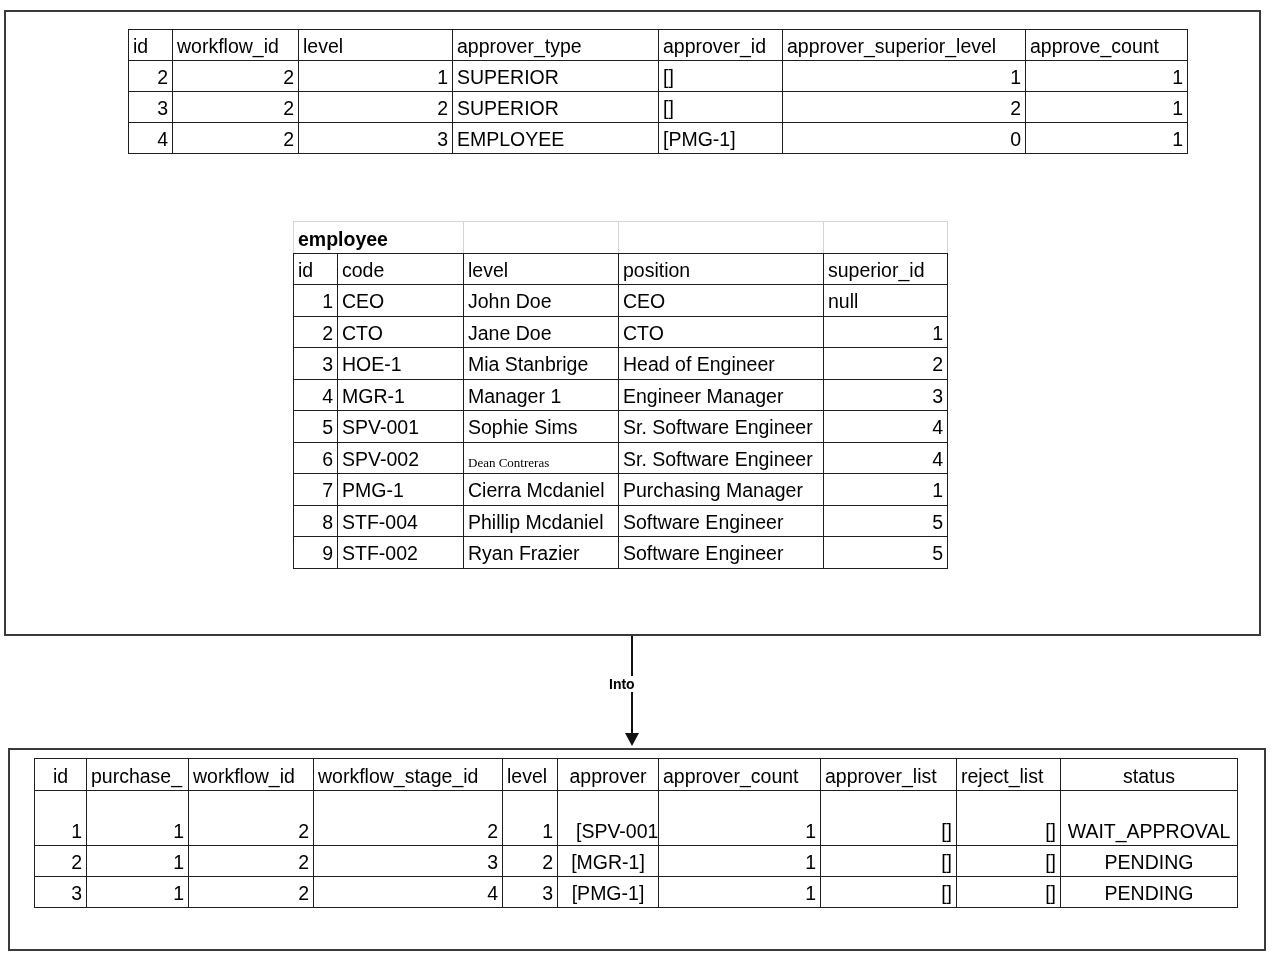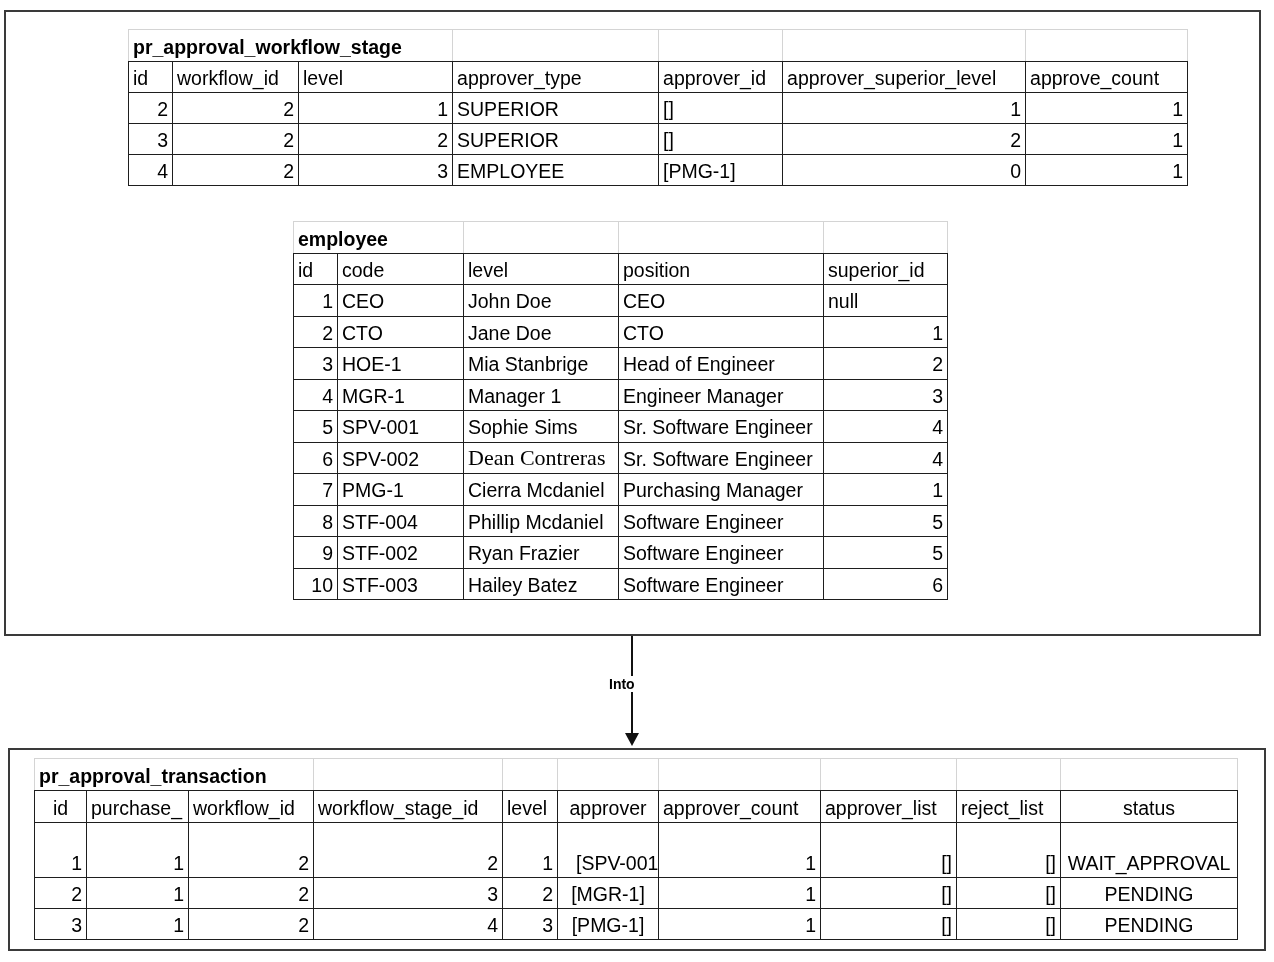--- a/index.html
+++ b/index.html
@@ -8,21 +8,21 @@
   .frame { position:absolute; border:2px solid #3a3a3a; box-sizing:border-box; background:#fff; }
   table.sheet { position:absolute; border-collapse:collapse; table-layout:fixed;
                 font-family:"Liberation Sans", sans-serif; font-size:19.5px; }
   table.sheet td { padding:0 4px; white-space:nowrap; overflow:hidden; box-sizing:border-box;
                    border:1.5px solid #1e1e1e; line-height:1.1; vertical-align:bottom; padding-bottom:3px; }
   table.sheet tr.title td { border:1px solid #d4d4d4; border-bottom:1.5px solid #1e1e1e; font-weight:bold; }
   table.sheet tr.head td { font-weight:normal; }
   td.num { text-align:right; }
   td.ctr { text-align:center; }
   td.wrap { white-space:normal; text-align:center; }
-  td.serif { font-family:"Liberation Serif", serif; font-size:22px; }
+  td.serif { font-family:"Liberation Serif", serif; font-size:13px; }
   .arrow-line { position:absolute; left:631px; width:1.5px; background:#111; }
   .arrow-head { position:absolute; left:625px; top:733px; width:0; height:0;
                 border-left:7px solid transparent; border-right:7px solid transparent;
                 border-top:13px solid #111; }
   .arrow-label { position:absolute; left:609px; top:676px; width:46px; 
                  font-size:14px; font-weight:bold; background:#fff; }
 </style>
 </head>
 <body>
 
@@ -32,27 +32,20 @@
   <colgroup>
     <col style="width:44px">
       <col style="width:126px">
       <col style="width:154px">
       <col style="width:206px">
     <col style="width:124px">
       <col style="width:243px">
       <col style="width:162px">
   </colgroup>
   <tbody>
-      <tr class="title" style="height:32px">
-    <td colspan="3">pr_approval_workflow_stage</td>
-    <td></td>
-        <td></td>
-        <td></td>
-        <td></td>
-  </tr>
   <tr class="head" style="height:31px">
     <td>id</td>
     <td>workflow_id</td>
     <td>level</td>
     <td>approver_type</td>
     <td>approver_id</td>
     <td>approver_superior_level</td>
     <td>approve_count</td>
   </tr>
   <tr style="height:31px">
@@ -163,27 +156,20 @@
     <td>Software Engineer</td>
     <td class="num">5</td>
   </tr>
   <tr style="height:31.5px">
     <td class="num">9</td>
     <td>STF-002</td>
     <td>Ryan Frazier</td>
     <td>Software Engineer</td>
     <td class="num">5</td>
   </tr>
-  <tr style="height:31.5px">
-    <td class="num">10</td>
-    <td>STF-003</td>
-    <td>Hailey Batez</td>
-    <td>Software Engineer</td>
-    <td class="num">6</td>
-  </tr>
 </tbody>
   </table>
 
 <div class="arrow-line" style="top:636px; height:100px;"></div>
 <div class="arrow-head"></div>
 <div class="arrow-label">Into</div>
 
 <div class="frame" style="left:8px; top:748px; width:1258px; height:203px;"></div>
 
 <table class="sheet" style="left:34px; top:758px; width:1203px;">
@@ -193,30 +179,20 @@
       <col style="width:125px">
       <col style="width:189px">
       <col style="width:55px">
     <col style="width:101px">
       <col style="width:162px">
       <col style="width:136px">
       <col style="width:104px">
       <col style="width:177px">
   </colgroup>
   <tbody>
-      <tr class="title" style="height:32px">
-    <td colspan="3">pr_approval_transaction</td>
-    <td></td>
-        <td></td>
-        <td></td>
-    <td></td>
-        <td></td>
-        <td></td>
-        <td></td>
-  </tr>
   <tr class="head" style="height:32px">
     <td class="ctr">id</td>
     <td>purchase_</td>
     <td>workflow_id</td>
     <td>workflow_stage_id</td>
     <td>level</td>
     <td class="ctr">approver</td>
     <td>approver_count</td>
     <td>approver_list</td>
     <td>reject_list</td>

